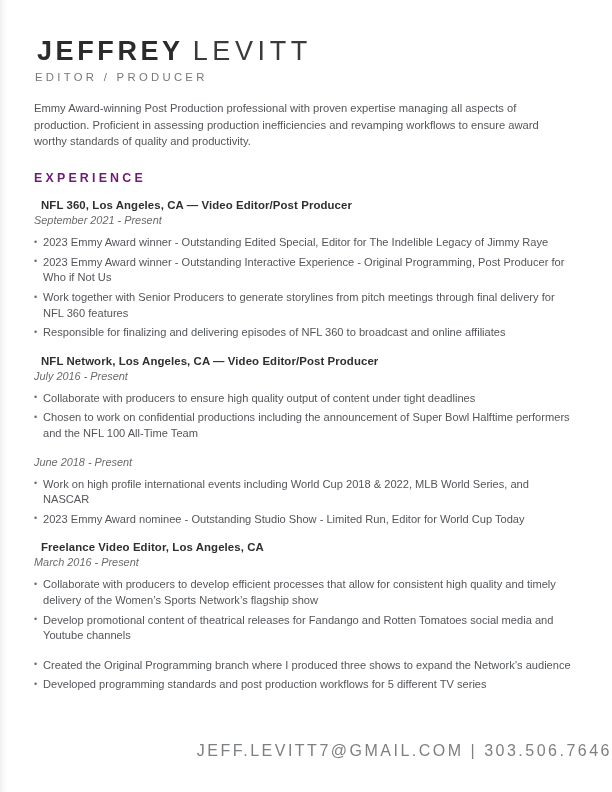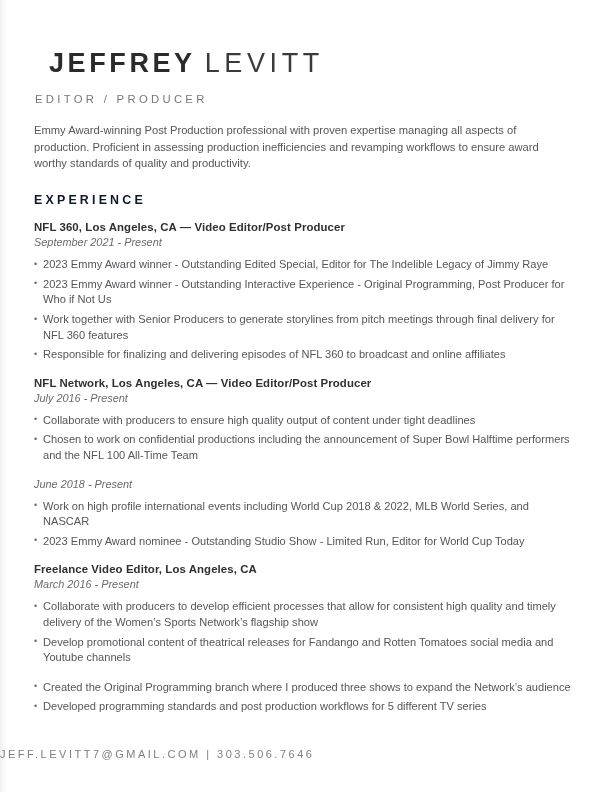--- a/index.html
+++ b/index.html
@@ -28,21 +28,21 @@
     content: "";
     position: absolute;
     left: 0; top: 0; bottom: 0;
     width: 7px;
     background: linear-gradient(to right, #f0f0f0 0%, #f8f8f8 45%, #ffffff 100%);
     pointer-events: none;
   }
 
   
   .name {
-    margin: 16px;
+    margin: 4px;
     font-size: 27px;
     line-height: 1.05;
     color: #2b2b2b;
     white-space: nowrap;
   }
   .name .first {
     font-weight: bold;
     letter-spacing: 3.6px;
   }
   .name .last {
@@ -66,32 +66,32 @@
     color: #53565a;
     max-width: 533px;
   }
 
   
   .section-title {
     margin: 22px 0 0 1px;
     font-size: 12.4px;
     font-weight: bold;
     letter-spacing: 3.2px;
-    color: #0f172a;
+    color: #701a75;
   }
 
   
   .entry {
     margin-top: 14px;
   }
   .entry:first-of-type {
     margin-top: 13px;
   }
   .entry-title {
-    margin: 0 0 0 1px;
+    margin: 0 0 0 8px;
     font-size: 11.4px;
     font-weight: bold;
     color: #2f2f2f;
     letter-spacing: 0.1px;
   }
   .entry-date {
     margin: 3px 0 0 1px;
     font-size: 10.9px;
     font-style: italic;
     color: #686b6e;
@@ -118,22 +118,22 @@
     font-size: 9px;
     color: #6a6d70;
   }
 
   
   .footer {
     position: absolute;
     left: 0;
     right: 0;
     bottom: 32px;
-    text-align: left;
-    font-size: 11px;
+    text-align: right;
+    font-size: 16px;
     letter-spacing: 2.5px;
     color: #7d8083;
     white-space: nowrap;
   }
 </style>
 </head>
 <body>
 
 <div class="page">
 

